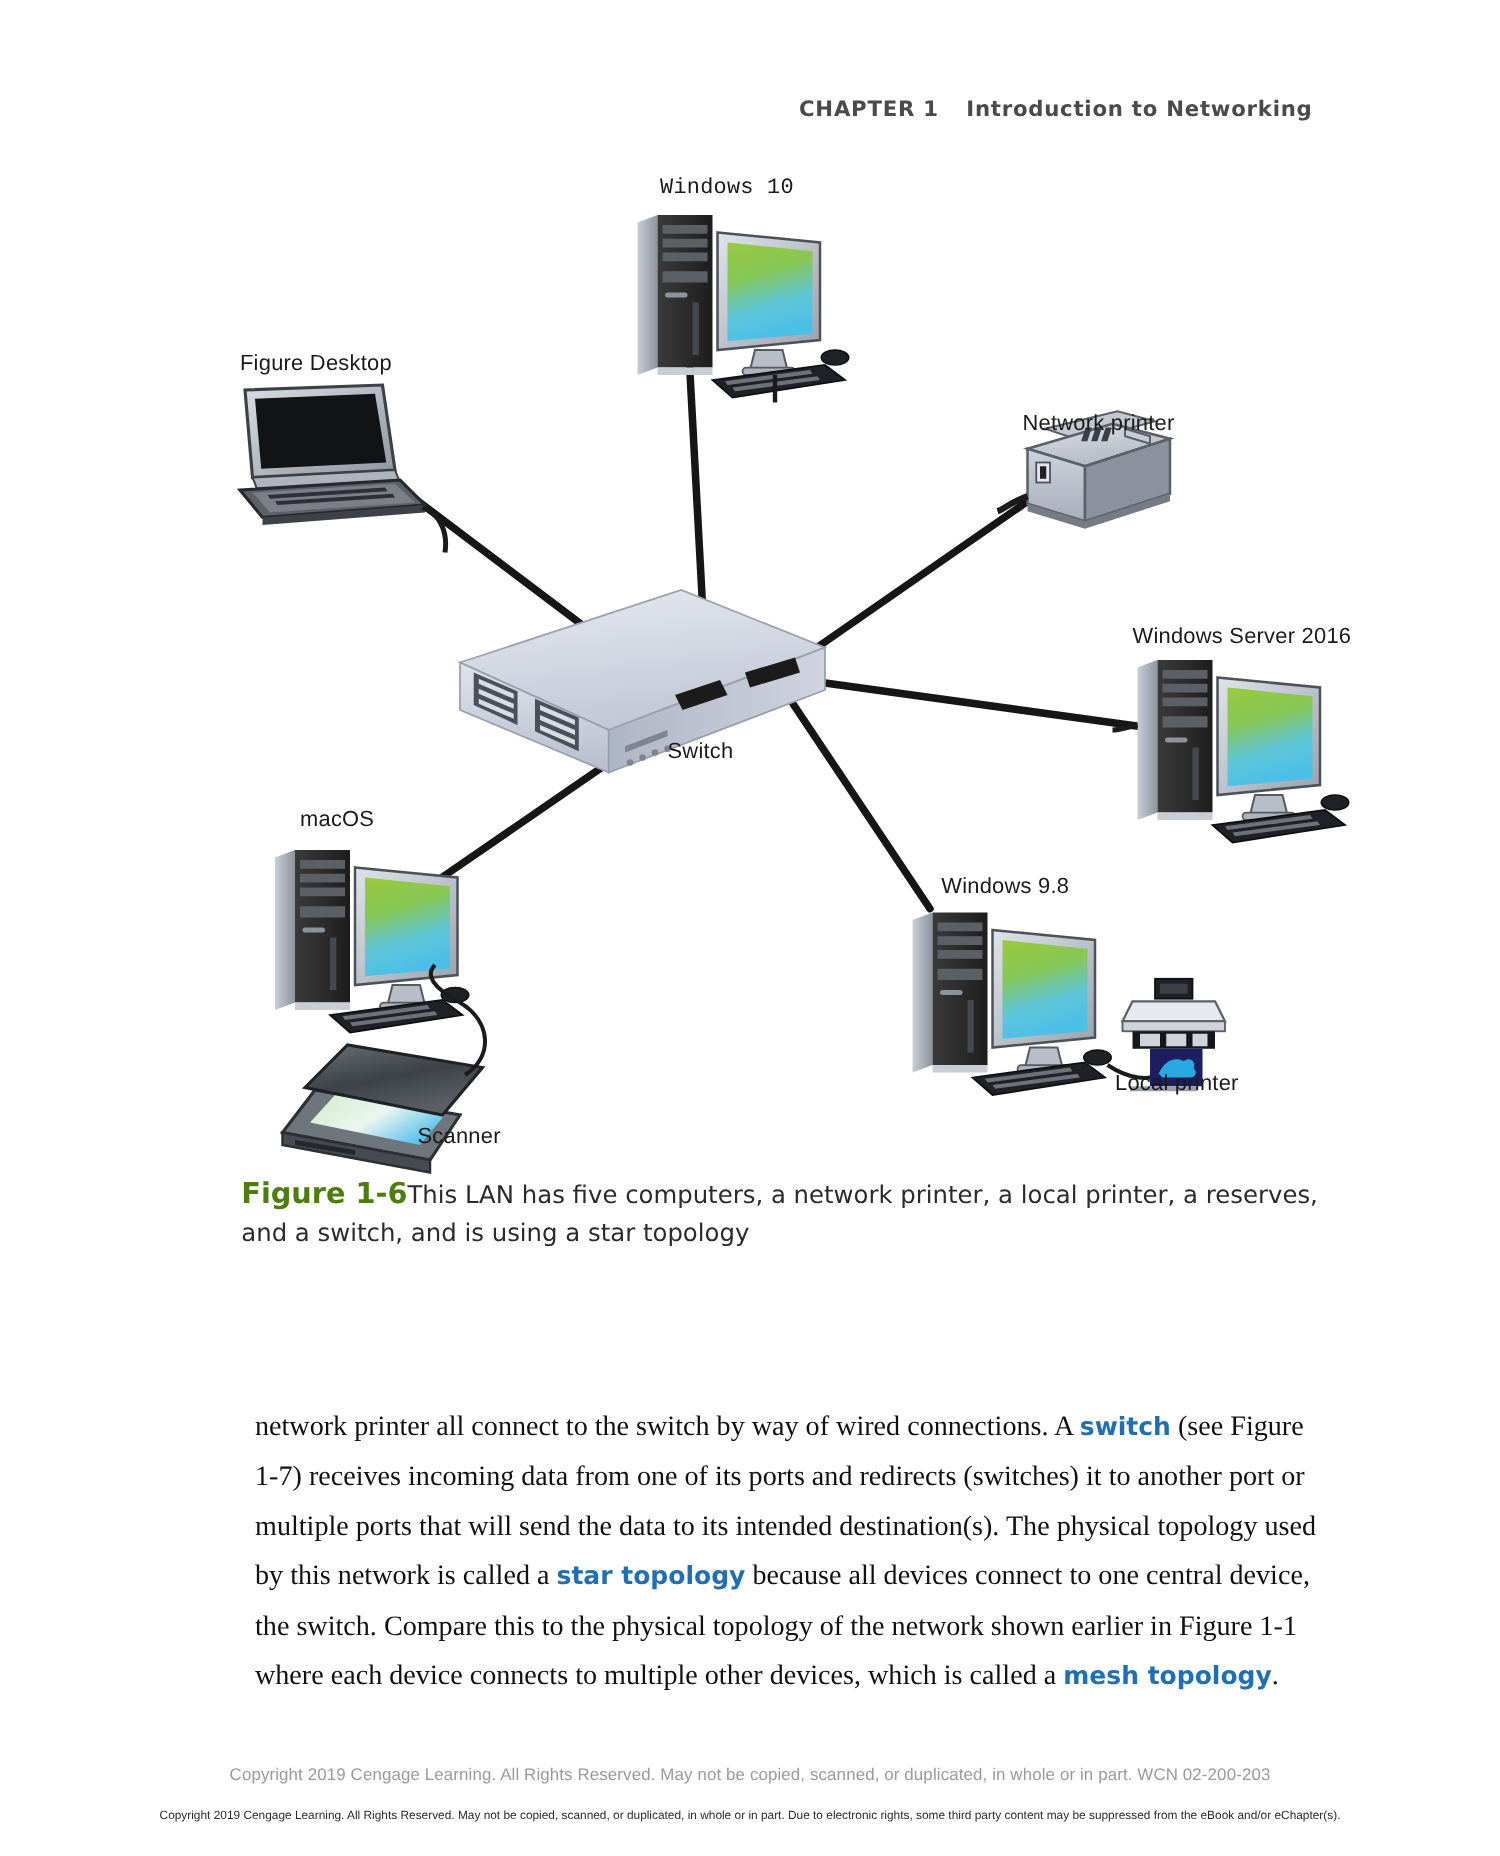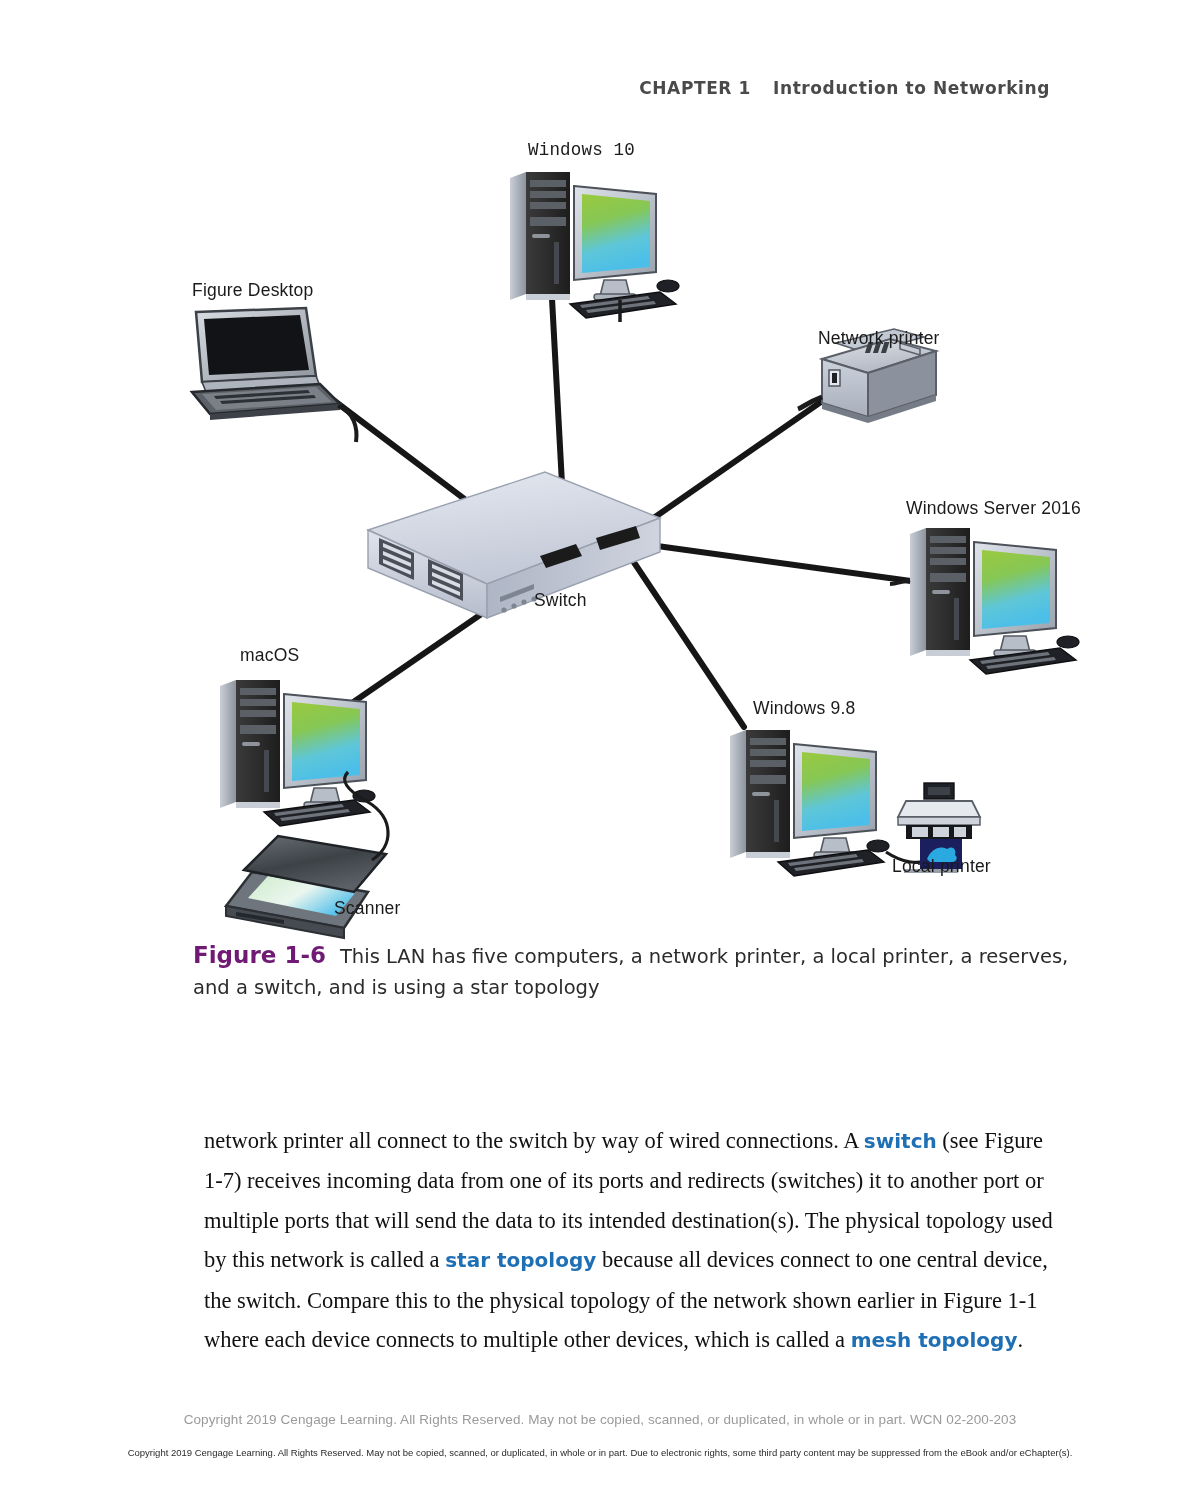--- a/index.html
+++ b/index.html
@@ -56,22 +56,21 @@
     top: 940px;
     width: 890px;
     font-family: "DejaVu Sans", sans-serif;
     font-size: 19.5px;
     line-height: 31px;
     color: #2b2b2b;
   }
   #figure-caption .fig-num {
     font-weight: bold;
     font-size: 23px;
-    color: #701a75;
-    margin-right: 14px;
+    color: #4d7c0f;
   }
 
   
   #body-copy {
     position: absolute;
     left: 204px;
     top: 1098px;
     width: 856px;
     font-family: "Liberation Serif", serif;
     font-size: 22.5px;

